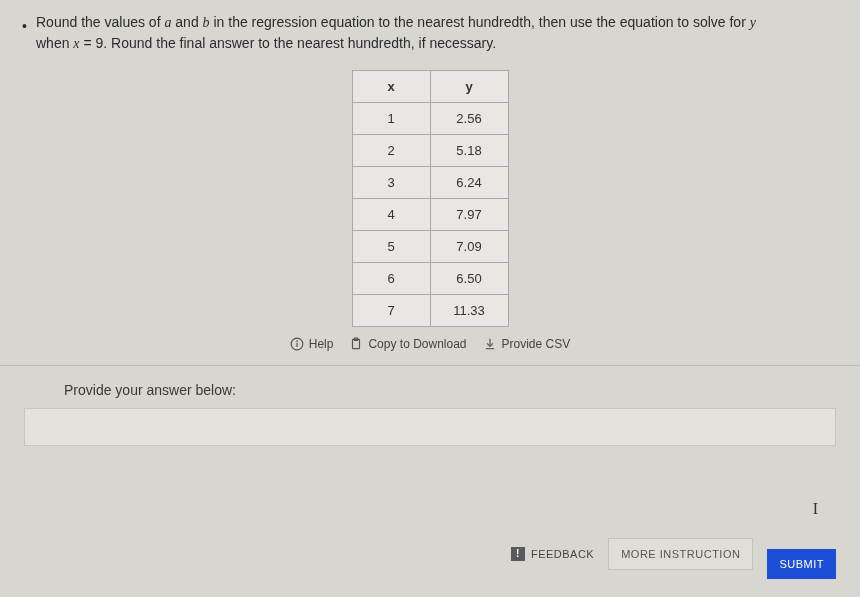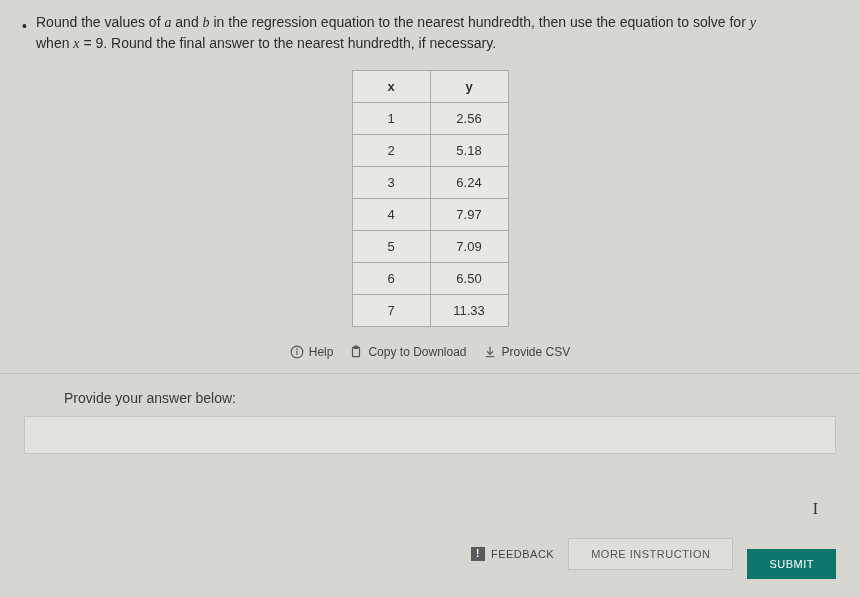--- a/index.html
+++ b/index.html
@@ -46,21 +46,21 @@
       font-weight: normal;
     }
     th {
       font-weight: bold;
     }
     .actions {
       display: flex;
       justify-content: center;
       align-items: center;
       gap: 16px;
-      margin-top: 18px;
+      margin-top: 10px;
       font-size: 12px;
       color: #444;
     }
     .actions .action {
       display: flex;
       align-items: center;
       gap: 5px;
       cursor: pointer;
     }
     .actions svg { width: 14px; height: 14px; }
@@ -116,33 +116,33 @@
       width: 14px; height: 14px;
       background: #5a5a5a;
       display: inline-flex;
       align-items: center;
       justify-content: center;
       color: #fff;
       font-size: 10px;
       font-weight: bold;
     }
     .btn {
-      padding: 9px 22px;
+      padding: 9px 12px;
       font-size: 11px;
       letter-spacing: 0.5px;
       border: none;
       cursor: pointer;
     }
     .btn-more {
       background: #e0ded8;
       color: #555;
       border: 1px solid #c3c1ba;
     }
     .btn-submit {
-      background: #0f766e;
+      background: #1d4ed8;
       color: #fff;
       margin-top: 21px;
     }
   </style>
 </head>
 <body>
 
 <div class="instruction">
   <span class="bullet">•</span>
   <span>Round the values of </span><span class="mathvar">a</span><span> and </span><span class="mathvar">b</span><span> in the regression equation to the nearest hundredth, then use the equation to solve for </span><span class="mathvar">y</span>

